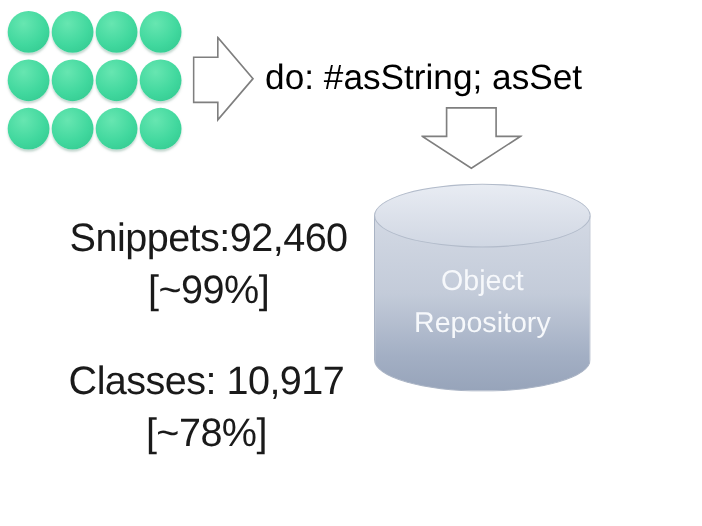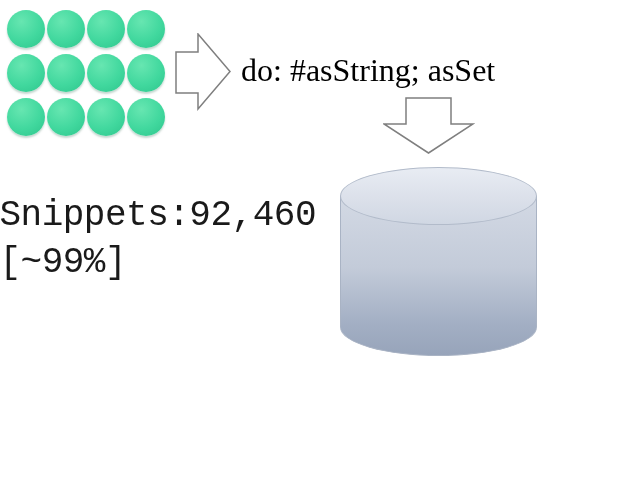--- a/index.html
+++ b/index.html
@@ -49,21 +49,21 @@
     stroke: #7f7f7f;
     stroke-width: 1.5;
     stroke-linejoin: miter;
   }
 
   
   .code-line {
     position: absolute;
     left: 241px;
     top: 54px;
-    font-family: Liberation Serif, serif;
+    font-family: Liberation Sans, sans-serif;
     font-size: 32px;
     line-height: 32px;
     color: #000000;
     white-space: nowrap;
   }
 
   
   .cylinder-body {
     position: absolute;
     left: 340px;
@@ -94,27 +94,26 @@
     width: 197px;
     text-align: center;
     color: #f6f8fb;
     font-size: 26px;
     line-height: 38px;
   }
 
   
   .stats-block {
     position: absolute;
-    text-align: left;
+    text-align: center;
     color: #1a1a1a;
     font-size: 36px;
     line-height: 47px;
     letter-spacing: -0.5px;
     white-space: nowrap;
-    font-family: Liberation Mono, monospace;
   }
   .stats-snippets {
     top: 192px;
     right: 322px;
   }
   .stats-classes {
     top: 322px;
     right: 325px;
   }
 </style>
@@ -143,20 +142,28 @@
   </svg>
 
   <div class="code-line">do: #asString; asSet</div>
 
   <svg class="arrow-down" width="92" height="58" viewBox="0 0 92 58">
     <polygon class="block-arrow-poly" points="23,1 68,1 68,27 90,27 45.5,56 1,27 23,27"></polygon>
   </svg>
 
   <div class="cylinder-body"></div>
   <div class="cylinder-top"></div>
+  <div class="cylinder-label">
+    <div>Object</div>
+    <div>Repository</div>
+  </div>
 
   <div class="stats-block stats-snippets">
     <div>Snippets:92,460</div>
     <div>[~99%]</div>
   </div>
 
+  <div class="stats-block stats-classes">
+    <div>Classes: 10,917</div>
+    <div>[~78%]</div>
+  </div>
 
 </div>
 
 </body></html>

